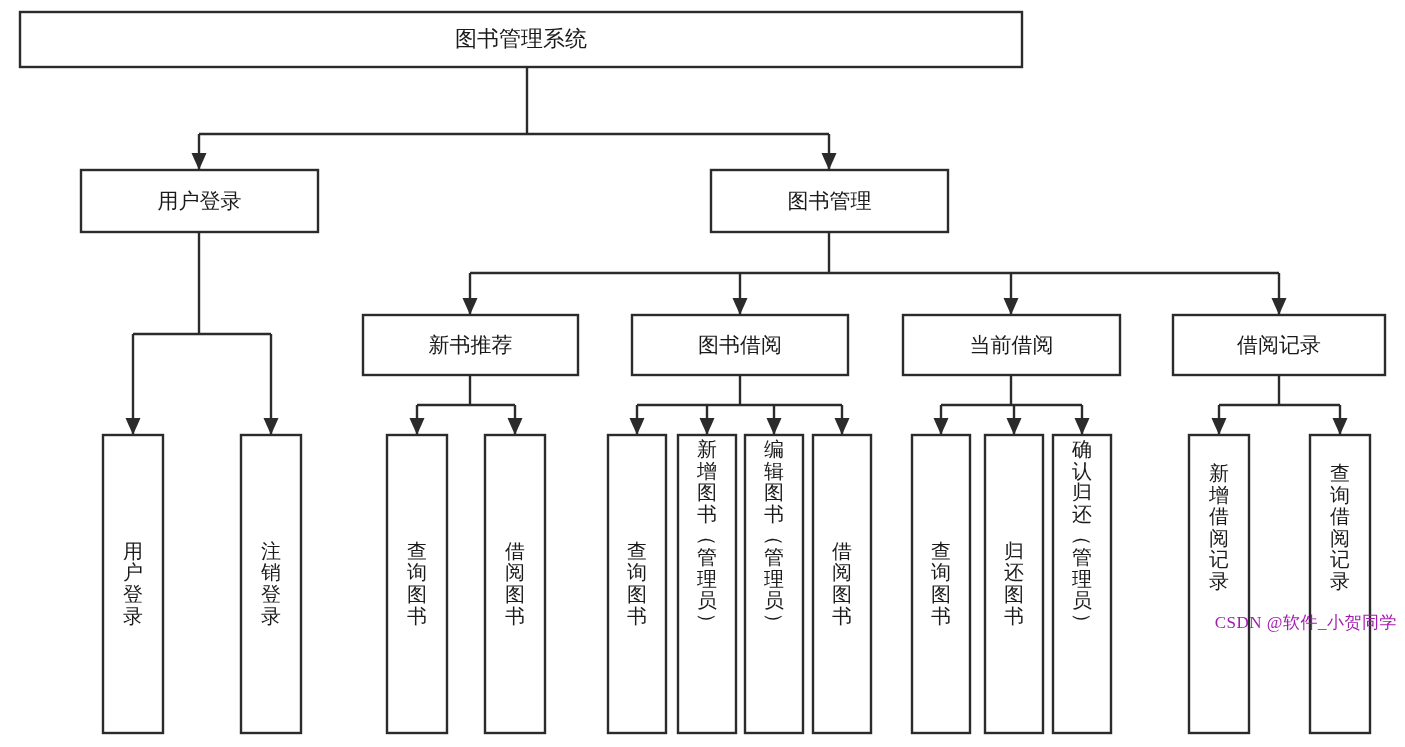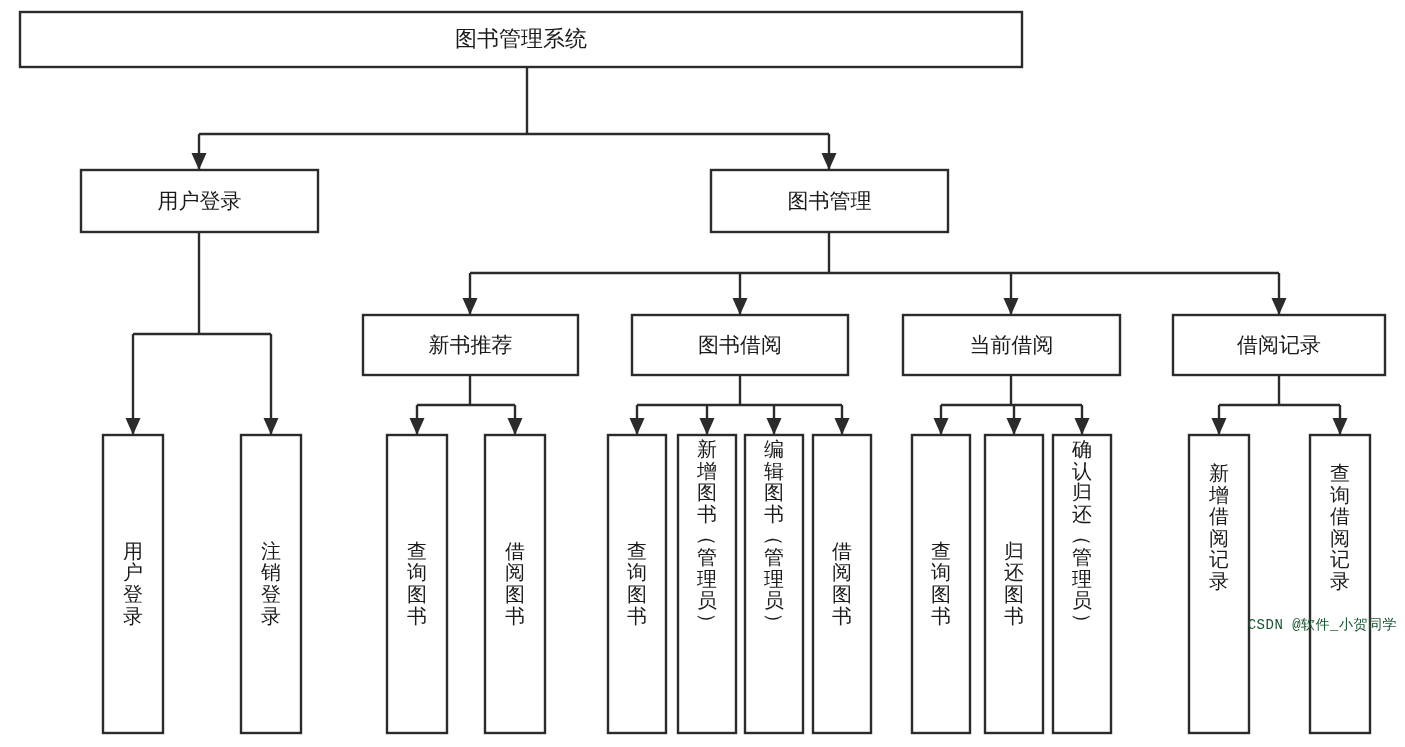--- a/index.html
+++ b/index.html
@@ -73,23 +73,23 @@
     display: block;
     text-align: center;
   }
   .leaf-label-wrap .ch.rot {
     transform: rotate(90deg);
   }
   .watermark {
     position: absolute;
     right: 8px;
     bottom: 4px;
-    font-family: Liberation Mono, monospace;
-    font-size: 14px;
-    color: #14532d;
+    font-family: Liberation Serif, serif;
+    font-size: 17px;
+    color: #a21caf;
     white-space: nowrap;
     letter-spacing: 0.5px;
   }
 </style>
 </head>
 <body>
 
 <div id="diagram-root">
   <svg class="diagram" viewBox="0 0 1405 747">
     <g id="connectors-layer">

